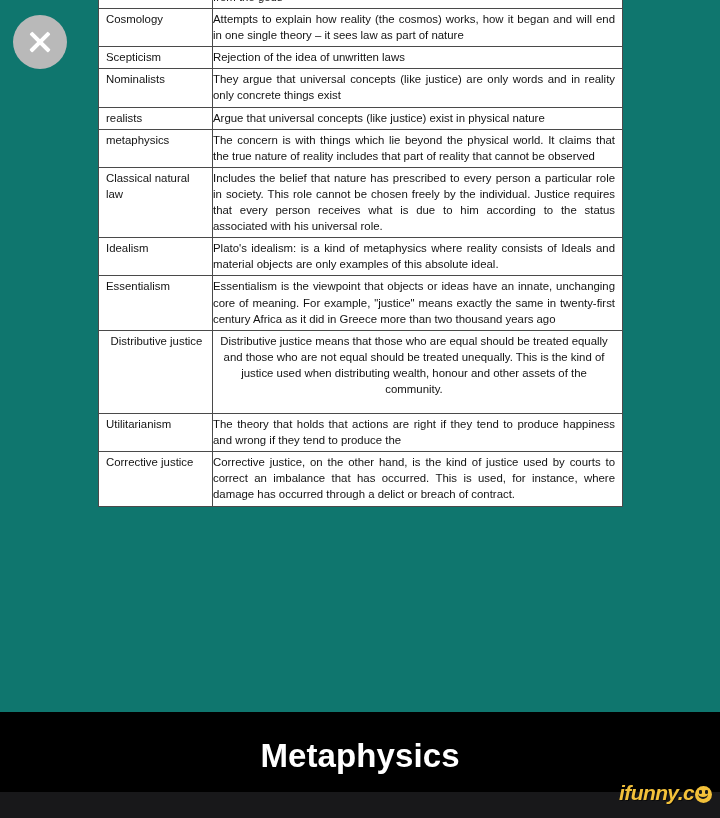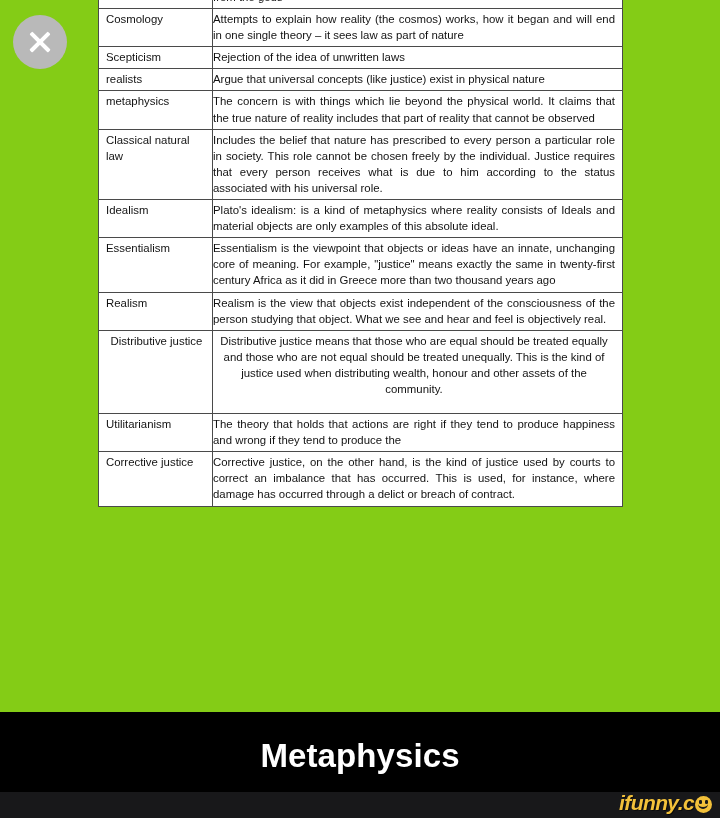--- a/index.html
+++ b/index.html
@@ -17,21 +17,21 @@
     position: relative;
   }
 
   
   #doc-area {
     position: absolute;
     left: 0;
     top: 0;
     width: 720px;
     height: 712px;
-    background: #84cc16;
+    background: #0f766e;
     overflow: hidden;
   }
 
   
   #close-button {
     position: absolute;
     left: 13px;
     top: 15px;
     width: 54px;
     height: 54px;
@@ -121,21 +121,21 @@
     position: absolute;
     left: 0;
     bottom: 0;
     width: 720px;
     height: 26px;
     background: #18181a;
   }
   #ifunny-watermark {
     position: absolute;
     right: 8px;
-    bottom: 4px;
+    bottom: 14px;
     display: flex;
     align-items: center;
     gap: 0px;
     color: #f3c13a;
     font-size: 21px;
     font-weight: bold;
     font-style: italic;
     letter-spacing: -0.6px;
     line-height: 22px;
     text-shadow: 1px 1px 0 rgba(0,0,0,0.55);
@@ -184,42 +184,42 @@
         </tr>
         <tr>
           <td class="term">Cosmology</td>
           <td class="desc">Attempts to explain how reality (the cosmos) works, how it began and will end in one single theory – it sees law as part of nature</td>
         </tr>
         <tr>
           <td class="term">Scepticism</td>
           <td class="desc">Rejection of the idea of unwritten laws</td>
         </tr>
         <tr>
+          <td class="term">Nominalists</td>
+          <td class="desc">They argue that universal concepts (like justice) are only words and in reality only concrete things exist</td>
+        </tr>
+        <tr>
           <td class="term">realists</td>
           <td class="desc">Argue that universal concepts (like justice) exist in physical nature</td>
         </tr>
         <tr>
           <td class="term">metaphysics</td>
           <td class="desc">The concern is with things which lie beyond the physical world. It claims that the true nature of reality includes that part of reality that cannot be observed</td>
         </tr>
         <tr>
           <td class="term">Classical natural law</td>
           <td class="desc">Includes the belief that nature has prescribed to every person a particular role in society. This role cannot be chosen freely by the individual. Justice requires that every person receives what is due to him according to the status associated with his universal role.</td>
         </tr>
         <tr>
           <td class="term">Idealism</td>
           <td class="desc">Plato's idealism: is a kind of metaphysics where reality consists of Ideals and material objects are only examples of this absolute ideal.</td>
         </tr>
         <tr>
           <td class="term">Essentialism</td>
           <td class="desc">Essentialism is the viewpoint that objects or ideas have an innate, unchanging core of meaning. For example, "justice" means exactly the same in twenty-first century Africa as it did in Greece more than two thousand years ago</td>
-        </tr>
-        <tr>
-          <td class="term">Realism</td>
-          <td class="desc">Realism is the view that objects exist independent of the consciousness of the person studying that object. What we see and hear and feel is objectively real.</td>
         </tr>
         <tr class="extra-pad">
           <td class="term">Distributive justice</td>
           <td class="desc">Distributive justice means that those who are equal should be treated equally and those who are not equal should be treated unequally. This is the kind of justice used when distributing wealth, honour and other assets of the community.</td>
         </tr>
         <tr>
           <td class="term">Utilitarianism</td>
           <td class="desc">The theory that holds that actions are right if they tend to produce happiness and wrong if they tend to produce the</td>
         </tr>
         <tr>

